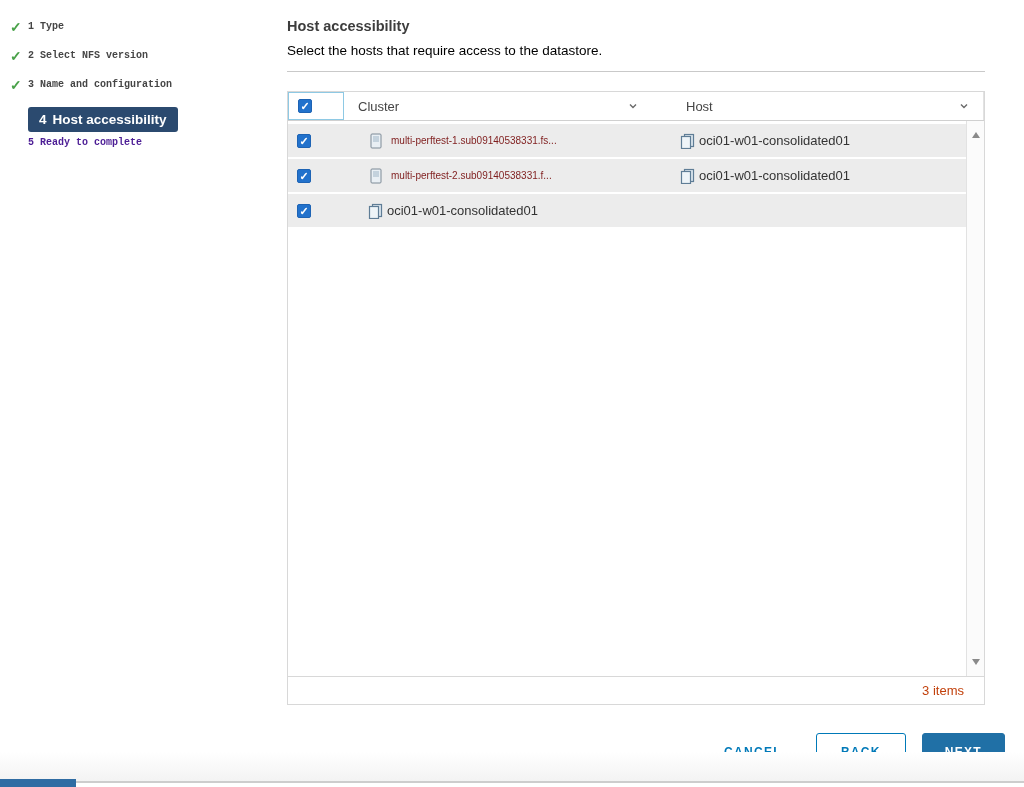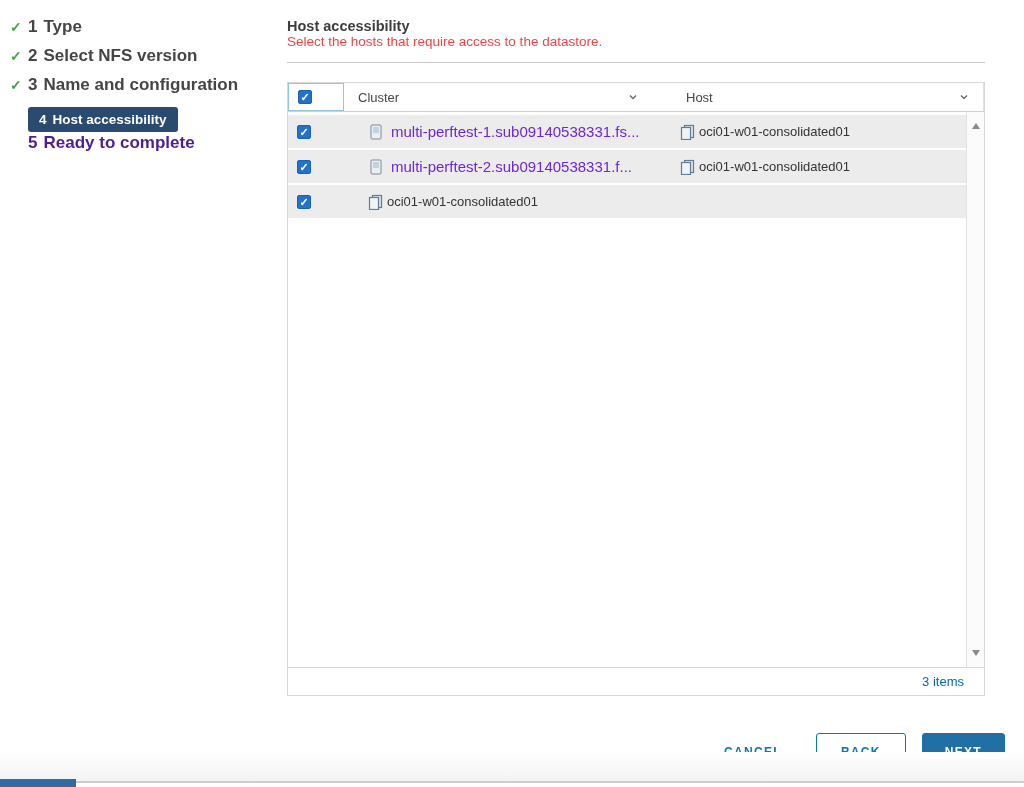--- a/index.html
+++ b/index.html
@@ -3,65 +3,65 @@
 <meta charset="utf-8">
 <style>
   * { margin:0; padding:0; box-sizing:border-box; }
   html,body { width:1024px; height:787px; background:#fff; font-family:"Liberation Sans", sans-serif; }
   .canvas { position:relative; width:1024px; height:787px; background:#fff; overflow:hidden; }
 
   
   .sidebar { position:absolute; left:10px; top:12px; width:270px; }
   .step { position:relative; display:flex; align-items:center; height:29px; }
   .check-slot { width:18px; text-align:left; font-size:14px; font-weight:bold; color:#4aa24a; flex:0 0 18px; }
-  .step-label { font-size:17px; font-weight:700; color:#454545; white-space:nowrap; }
+  .step-label { font-size:10px; font-weight:700; color:#454545; white-space:nowrap;font-family:Liberation Mono, monospace; }
   .step-label .num { margin-right:6px; }
   .step.pending .step-label { color:#4c1d95; }
   .step.active .pill { background:#2b4a6f; color:#fff; border-radius:3px; padding:5px 11px;
                        font-size:13.5px; font-weight:700; white-space:nowrap;margin-top:11px; }
   .pill .num { margin-right:6px; }
 
   
   .main { position:absolute; left:287px; top:0; width:698px; }
   .page-title { margin-top:18px; font-size:14.5px; font-weight:700; color:#3d3d3d; }
-  .page-subtitle { margin-top:0; font-size:13.5px; color:#ef4444; }
+  .page-subtitle { margin-top:9px; font-size:13.5px; color:#000000; }
   .divider { margin-top:13px; border-top:1px solid #c9c9c9; height:0; }
 
   
   .grid { margin-top:19px; border:1px solid #d8d8d8; height:614px; display:flex; flex-direction:column; background:#fff; }
   .grid-header { display:flex; height:29px; border-bottom:1px solid #d0d0d0; background:#fff; align-items:stretch; }
   .hcell { display:flex; align-items:center; font-size:13px; color:#454545; }
   .hcell-cb { width:56px; border:1px solid #8ec9e4; padding-left:9px; }
   .hcell-host { width:312px; padding-left:14px; border-right:1px solid #e2e2e2; justify-content:space-between; }
   .hcell-cluster { flex:1; padding-left:14px; justify-content:space-between; }
   .chev { width:10px; height:10px; margin-right:14px; flex:0 0 auto; }
   .hcell-cluster .chev { margin-right:34px; }
   .chev svg { display:block; }
 
   .grid-body { position:relative; flex:1; background:#fff; overflow:hidden; }
   .rows { position:absolute; left:0; top:0; right:18px; }
   .row { display:flex; align-items:center; height:33px; background:#ececec; margin-bottom:2px; }
   .row:first-child { margin-top:3px; }
   .cell-cb { width:56px; padding-left:9px; display:flex; align-items:center; }
-  .cell-host { width:312px; padding-left:26px; display:flex; align-items:center; gap:9px; font-size:15px; color:#6d28d9;
+  .cell-host { width:312px; padding-left:26px; display:flex; align-items:center; gap:9px; font-size:10px; color:#7f1d1d;
                white-space:nowrap; overflow:hidden; }
   .cell-cluster { flex:1; padding-left:24px; display:flex; align-items:center; gap:3px; font-size:13px; color:#333;
                   white-space:nowrap; }
 
   .checkbox { width:14px; height:14px; background:#2272cc; border:1px solid #1d63b4; border-radius:2px;
               color:#fff; font-size:11px; font-weight:bold; line-height:12px; text-align:center; cursor:pointer; }
 
   .scrollbar { position:absolute; top:0; right:0; bottom:0; width:18px; border-left:1px solid #e2e2e2; background:#fbfbfb; }
   .scroll-up, .scroll-down { position:absolute; left:0; width:17px; height:16px; display:flex; align-items:center; justify-content:center; cursor:pointer; }
   .scroll-up { top:6px; } .scroll-down { bottom:6px; }
   .tri-up { width:0; height:0; border-left:4px solid transparent; border-right:4px solid transparent; border-bottom:6px solid #8a8a8a; }
   .tri-down { width:0; height:0; border-left:4px solid transparent; border-right:4px solid transparent; border-top:6px solid #8a8a8a; }
 
   .grid-footer { height:28px; border-top:1px solid #d8d8d8; display:flex; align-items:center; justify-content:flex-end;
-                 padding-right:20px; font-size:13px; color:#0369a1; background:#fff; }
+                 padding-right:20px; font-size:13px; color:#c2410c; background:#fff; }
 
   
   .actions { position:absolute; top:733px; right:19px; display:flex; align-items:center; gap:16px; }
   .btn { font-family:"Liberation Sans", sans-serif; font-size:12px; font-weight:700; letter-spacing:1.3px;
          border-radius:3px; cursor:pointer; height:37px; display:flex; align-items:center; justify-content:center; }
   .btn-text { color:#0079b8; background:transparent; border:none; padding:0 18px; }
   .btn-outline { color:#0079b8; background:#fff; border:1px solid #0079b8; padding:0 24px; }
   .btn-primary { color:#fff; background:#2070a6; border:1px solid #2070a6; padding:0 22px; }
 
   

